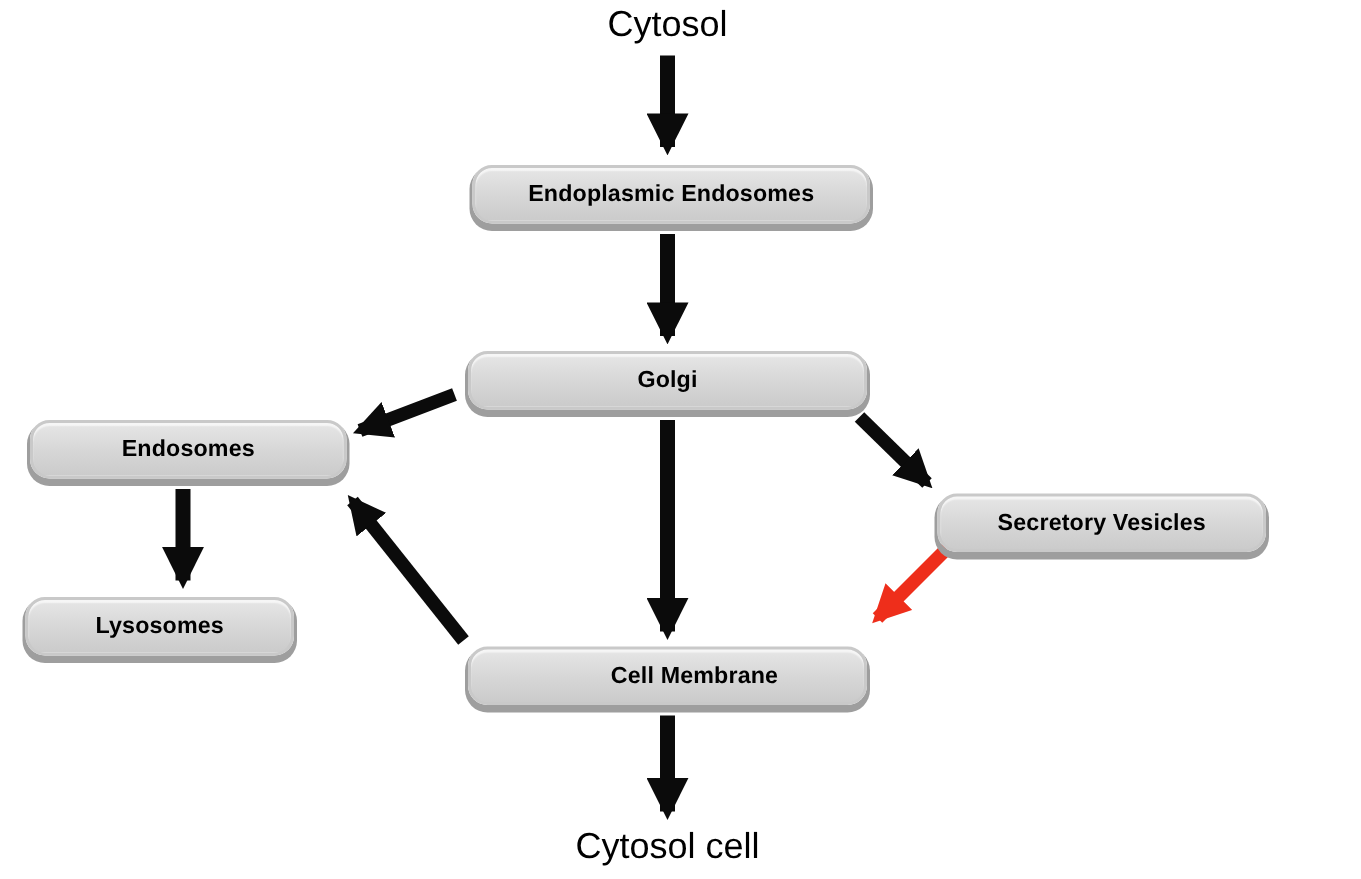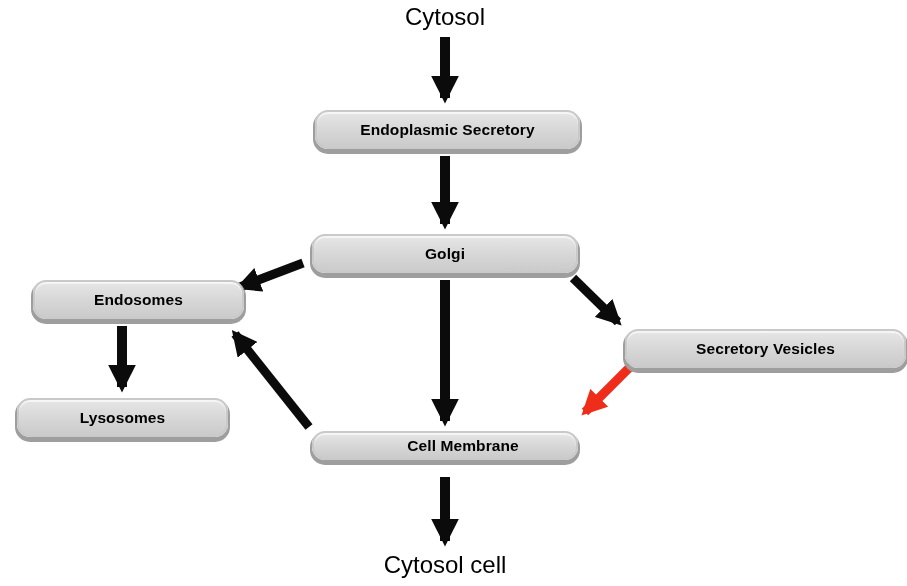--- a/index.html
+++ b/index.html
@@ -69,32 +69,32 @@
       <line x1="445" y1="156" x2="445" y2="224" stroke="#0b0b0b" stroke-width="10" marker-end="url(#head-black)"></line>
       <line x1="303" y1="263" x2="240" y2="287" stroke="#0b0b0b" stroke-width="9" marker-end="url(#head-black)"></line>
       <line x1="445" y1="280" x2="445" y2="421" stroke="#0b0b0b" stroke-width="10" marker-end="url(#head-black)"></line>
       <line x1="573" y1="278" x2="618" y2="322" stroke="#0b0b0b" stroke-width="9" marker-end="url(#head-black)"></line>
       <line x1="122" y1="326" x2="122" y2="387" stroke="#0b0b0b" stroke-width="10" marker-end="url(#head-black)"></line>
       <line x1="309" y1="427" x2="235" y2="334" stroke="#0b0b0b" stroke-width="9" marker-end="url(#head-black)"></line>
       <line x1="631" y1="366" x2="585" y2="412" stroke="#ee2e1b" stroke-width="9" marker-end="url(#head-red)"></line>
       <line x1="445" y1="477" x2="445" y2="541" stroke="#0b0b0b" stroke-width="10" marker-end="url(#head-black)"></line>
     </svg>
 <div class="node" style="left: 315px; top: 110px; width: 265px; height: 39px;">
-      <span class="node-label">Endoplasmic Secretory</span>
+      <span class="node-label">Endoplasmic Endosomes</span>
     </div>
     <div class="node" style="left: 312px; top: 234px; width: 266px; height: 39px; align-items: center;">
       <span class="node-label">Golgi</span>
     </div>
-    <div class="node" style="left: 33px; top: 280px; width: 211px; height: 39px;">
+    <div class="node" style="left: 20px; top: 280px; width: 211px; height: 39px;">
       <span class="node-label">Endosomes</span>
     </div>
-    <div class="node" style="left: 17px; top: 398px; width: 211px; height: 39px;">
+    <div class="node" style="left: 17px; top: 398px; width: 179px; height: 39px;">
       <span class="node-label">Lysosomes</span>
     </div>
-    <div class="node" style="left: 625px; top: 329px; width: 281px; height: 39px;">
+    <div class="node" style="left: 625px; top: 329px; width: 219px; height: 39px;">
       <span class="node-label">Secretory Vesicles</span>
     </div>
-    <div class="node" style="left: 312px; top: 431px; width: 266px; height: 29px; padding-left: 36px;">
+    <div class="node" style="left: 312px; top: 431px; width: 266px; height: 39px; padding-left: 36px;">
       <span class="node-label">Cell Membrane</span>
     </div>
     <div class="free-label" style="left: 445px; top: 3px;">Cytosol</div>
     <div class="free-label" style="left: 445px; top: 551px;">Cytosol cell</div>
   </div>
 
 </body></html>

